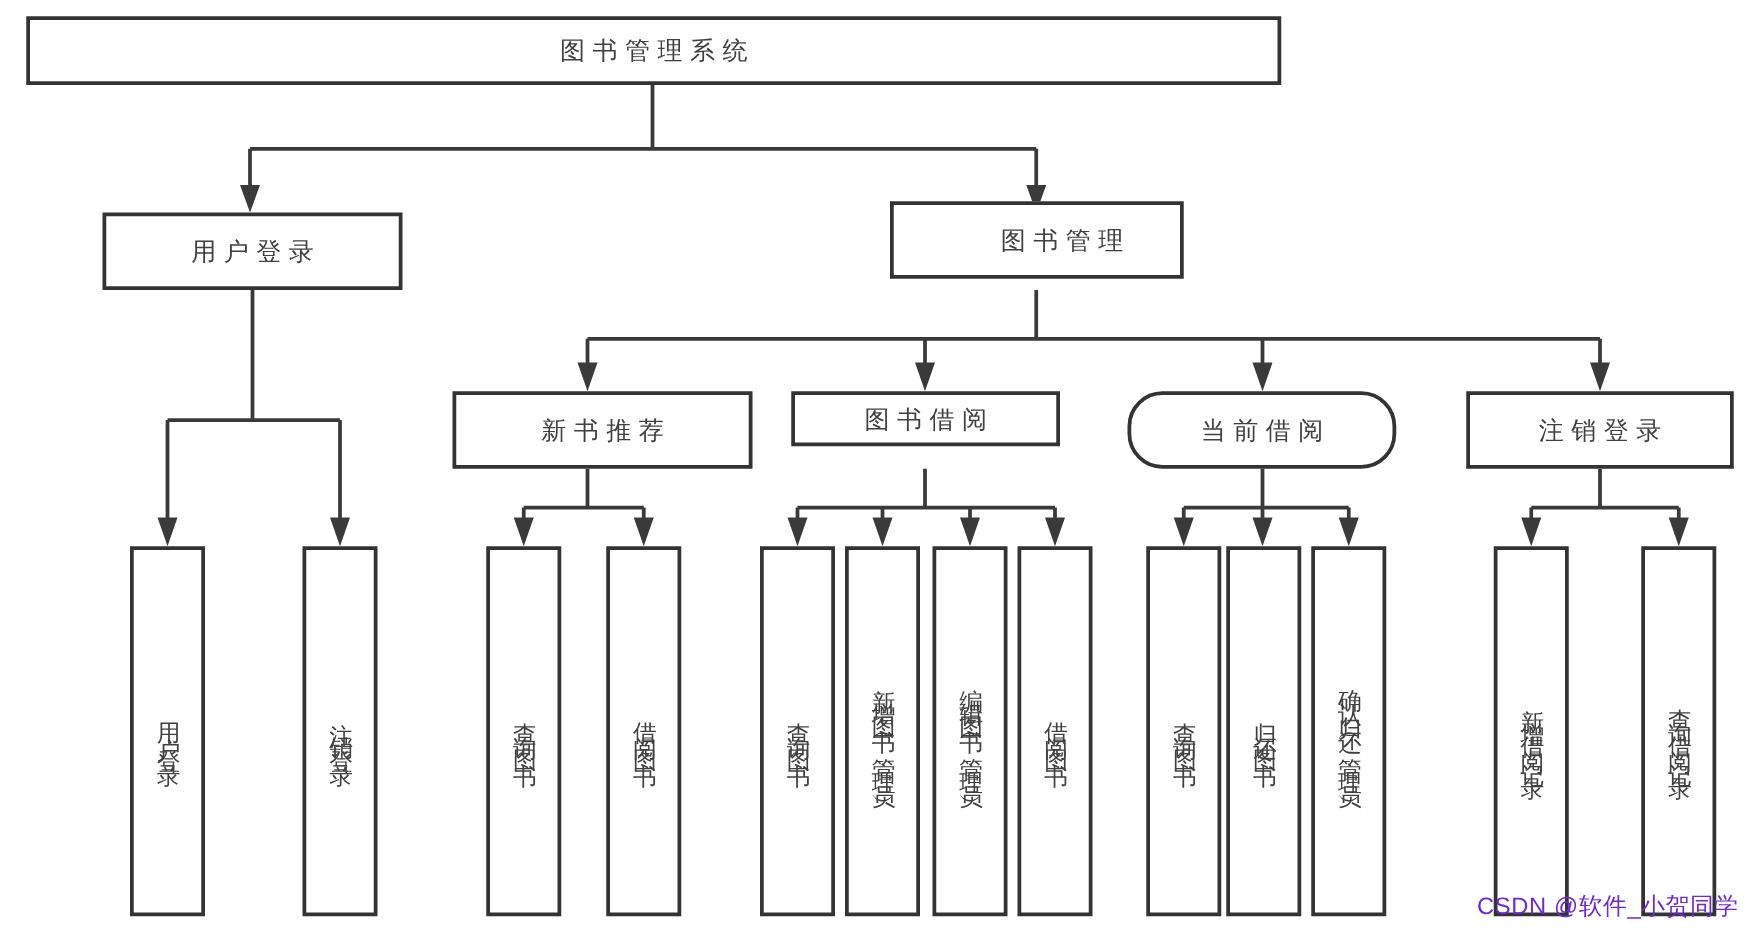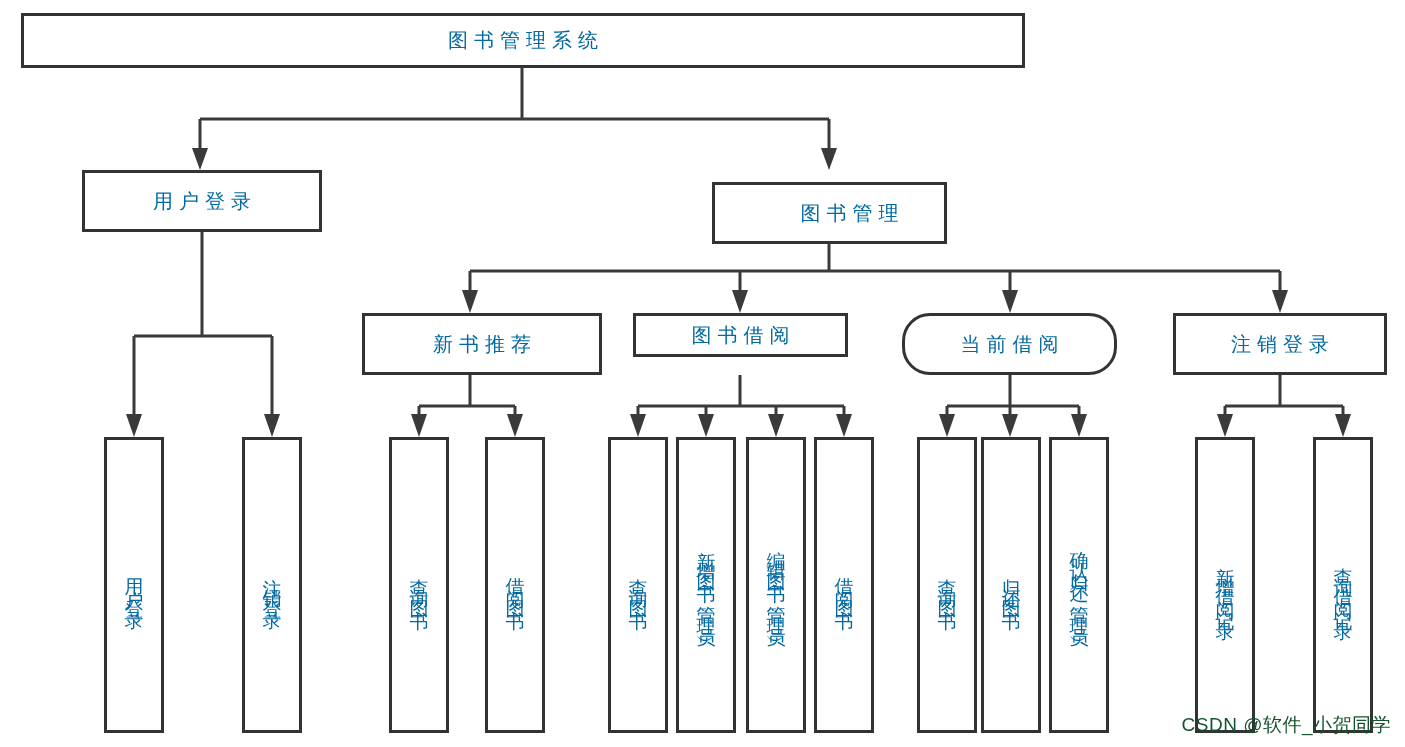--- a/index.html
+++ b/index.html
@@ -3,30 +3,30 @@
 <meta charset="utf-8">
 <style>
   html,body{margin:0;padding:0;background:#ffffff;}
   body{width:1405px;height:747px;font-family:"Liberation Sans","DejaVu Sans",sans-serif;}
   .canvas{position:relative;width:1405px;height:747px;background:#ffffff;overflow:hidden;}
   .connectors{position:absolute;left:0;top:0;width:1405px;height:747px;}
   .node{
     position:absolute;box-sizing:border-box;
     border:3px solid #333333;background:#ffffff;
     display:flex;align-items:center;justify-content:center;
-    color:#0369a1;
+    color:#404040;
   }
   .node-h{font-size:20px;letter-spacing:6px;text-indent:6px;white-space:nowrap;}
   .node-v span{
     writing-mode:vertical-rl;text-orientation:mixed;
     font-size:19px;letter-spacing:11px;line-height:1.15;
   }
   .watermark{
     position:absolute;top:712px;right:14px;
-    font-size:19px;color:#14532d;letter-spacing:0.5px;white-space:nowrap;
+    font-size:19px;color:#6d28d9;letter-spacing:0.5px;white-space:nowrap;
   }
 </style>
 </head>
 <body>
 
 <div class="canvas">
 
   <svg class="connectors" viewBox="0 0 1405 747" xmlns="http://www.w3.org/2000/svg">
     <g stroke="#3a3a3a" stroke-width="3" fill="none">
 
@@ -67,21 +67,21 @@
     </g>
   </svg>
 
   <div class="node node-h" style="left:21px;top:13px;width:1004px;height:55px;">
     <span>图书管理系统</span>
   </div>
 
   <div class="node node-h" style="left:82px;top:170px;width:240px;height:62px;">
     <span>用户登录</span>
   </div>
-  <div class="node node-h" style="left:712px;top:182px;width:235px;height:62px;padding-left:40px;">
+  <div class="node node-h" style="left:712px;top:161px;width:235px;height:62px;padding-left:40px;">
     <span>图书管理</span>
   </div>
 
   <div class="node node-h" style="left:362px;top:313px;width:240px;height:62px;">
     <span>新书推荐</span>
   </div>
   <div class="node node-h" style="left:633px;top:313px;width:215px;height:44px;">
     <span>图书借阅</span>
   </div>
   <div class="node node-h" style="left:902px;top:313px;width:215px;height:62px;border-radius:28px;">

